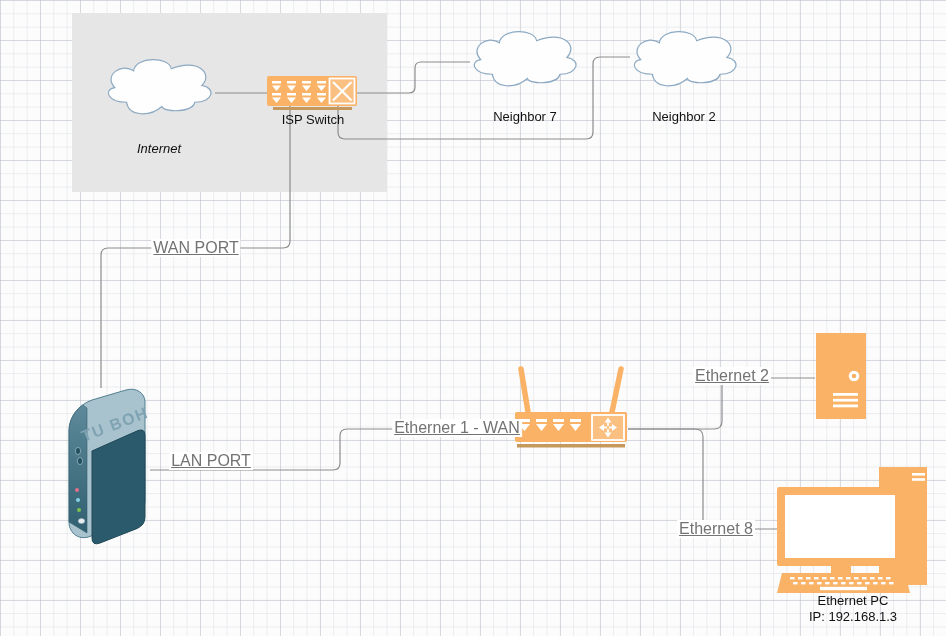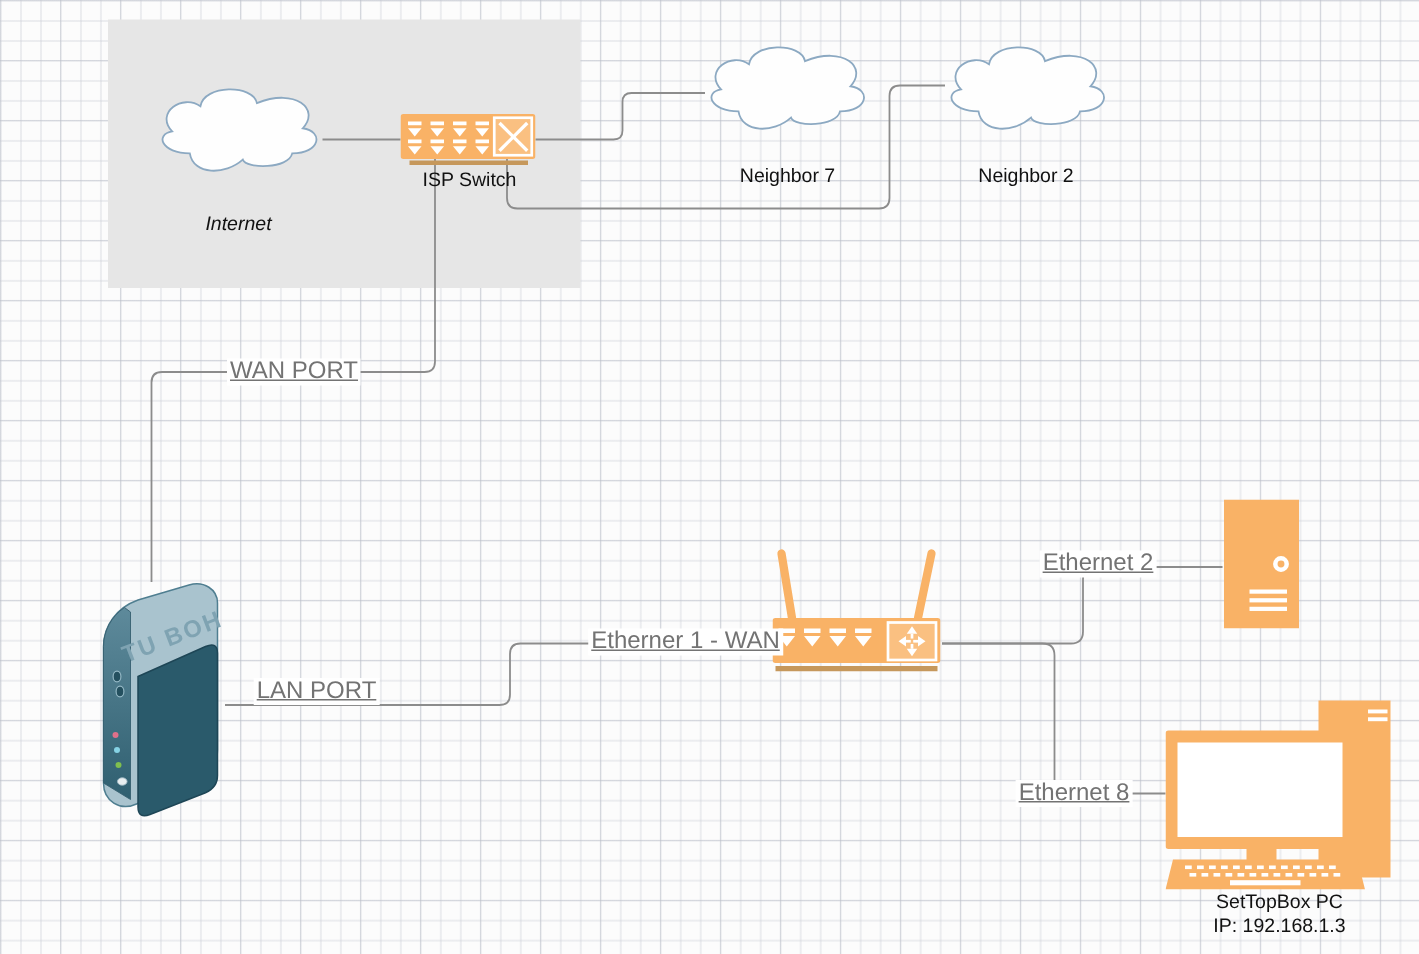--- a/index.html
+++ b/index.html
@@ -200,21 +200,21 @@
   <div class="node-label" style="left:313px;top:120px;">ISP Switch</div>
 
   <div class="node-label" style="left:525px;top:117px;">Neighbor 7</div>
 
   <div class="node-label" style="left:684px;top:117px;">Neighbor 2</div>
 
 
 
 
   <div class="node-label" style="left:853px;top:609px;">
-    <div>SetTopBox PC</div>
+    <div>Ethernet PC</div>
     <div>IP: 192.168.1.3</div>
   </div>
 
   <div class="edge-label" style="left:196px;top:248px;">WAN PORT</div>
 
   <div class="edge-label" style="left:211px;top:461px;">LAN PORT</div>
 
   <div class="edge-label" style="left:457px;top:428px;text-align:right;">Etherner 1 - WAN</div>
 
   <div class="edge-label" style="left:732px;top:376px;">Ethernet 2</div>

